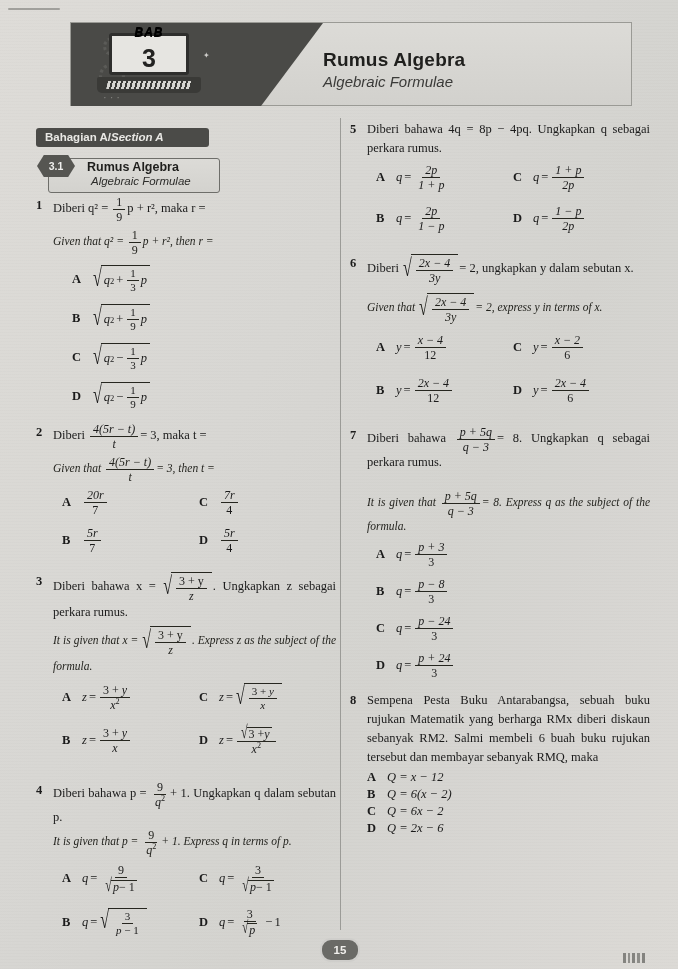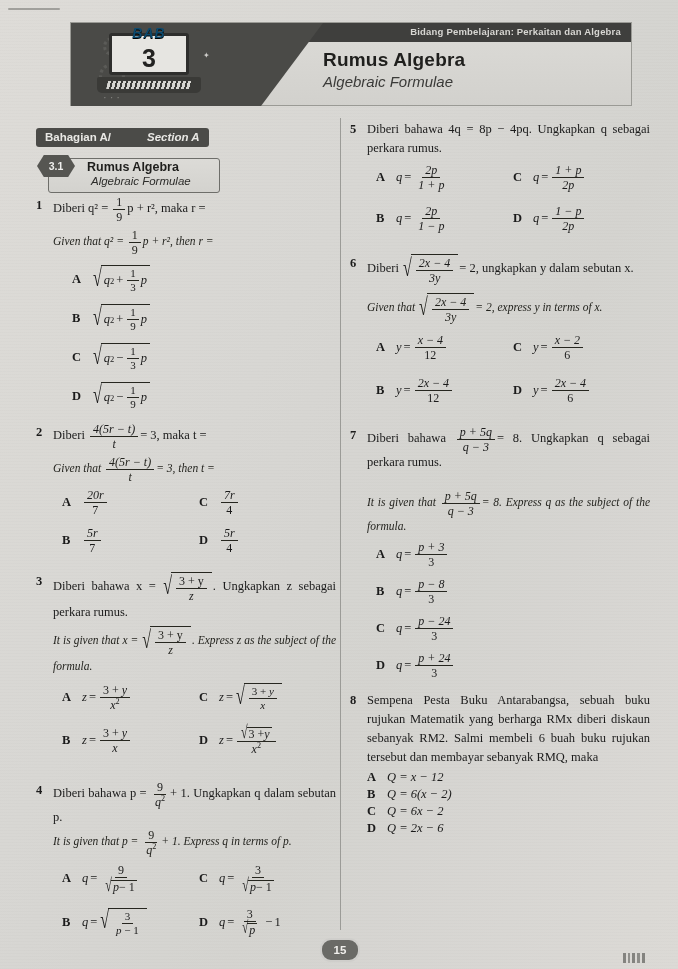--- a/index.html
+++ b/index.html
@@ -53,21 +53,21 @@
     position:absolute;left:24px;top:8px;width:108px;height:68px;
   }
   .lap-screen{
     position:absolute;left:14px;top:2px;width:80px;height:42px;
     background:#e6e5e1;border:3px solid #2e2e2c;border-radius:3px;
     box-sizing:border-box;
   }
   .lap-bab{
     position:absolute;left:0;right:0;top:-11px;text-align:center;
     font-family:"Liberation Sans",sans-serif;
-    font-size:14px;font-weight:700;font-style:italic;color:#0c4a6e;
+    font-size:12px;font-weight:700;font-style:italic;color:#000000;
     letter-spacing:1px;text-shadow:0 1px 0 #000;
   }
   .lap-num{
     position:absolute;left:0;right:0;top:10px;text-align:center;
     font-family:"Liberation Sans",sans-serif;
     font-size:25px;font-weight:700;color:#232321;line-height:25px;
   }
   .lap-base{
     position:absolute;left:2px;top:46px;width:104px;height:16px;
     background:#3a3a37;border-radius:2px 2px 5px 5px;
@@ -104,21 +104,21 @@
   
   .sec-a{
     position:absolute;left:36px;top:128px;width:173px;height:19px;
     background:#4b4b48;border-radius:3px;
   }
   .sec-a span{
     position:absolute;left:9px;top:3px;
     font-family:"Liberation Sans",sans-serif;
     font-size:11.5px;font-weight:700;color:#e9e8e5;
   }
-  .sec-a span i{font-style:italic;padding-left:36px;}
+  .sec-a span i{font-style:italic;}
 
   .subsec{
     position:absolute;left:48px;top:158px;width:170px;height:33px;
     border:1px solid #6e6e6a;border-radius:3px;
     background:linear-gradient(180deg,#dcdbd7,#d3d2ce);
   }
   .subsec-title{
     position:absolute;left:38px;top:1px;
     font-family:"Liberation Sans",sans-serif;
     font-size:12.5px;font-weight:700;color:#1f1f1d;
@@ -232,23 +232,20 @@
 </style>
 </head>
 <body>
 
 <div class="paper"></div>
 <div class="sheet">
 
   <div class="edge-mark"></div>
 
   <div class="header">
-    <div class="hdr-strip">
-      <div class="hdr-strip-txt">Bidang Pembelajaran: Perkaitan dan Algebra</div>
-    </div>
     <div class="hdr-dark-shape"></div>
 
     <div class="laptop">
       <div class="gear g1"></div>
       <div class="gear g2"></div>
       <div class="lap-screen">
         <div class="lap-bab">BAB</div>
         <div class="lap-num">3</div>
       </div>
       <div class="lap-base">

